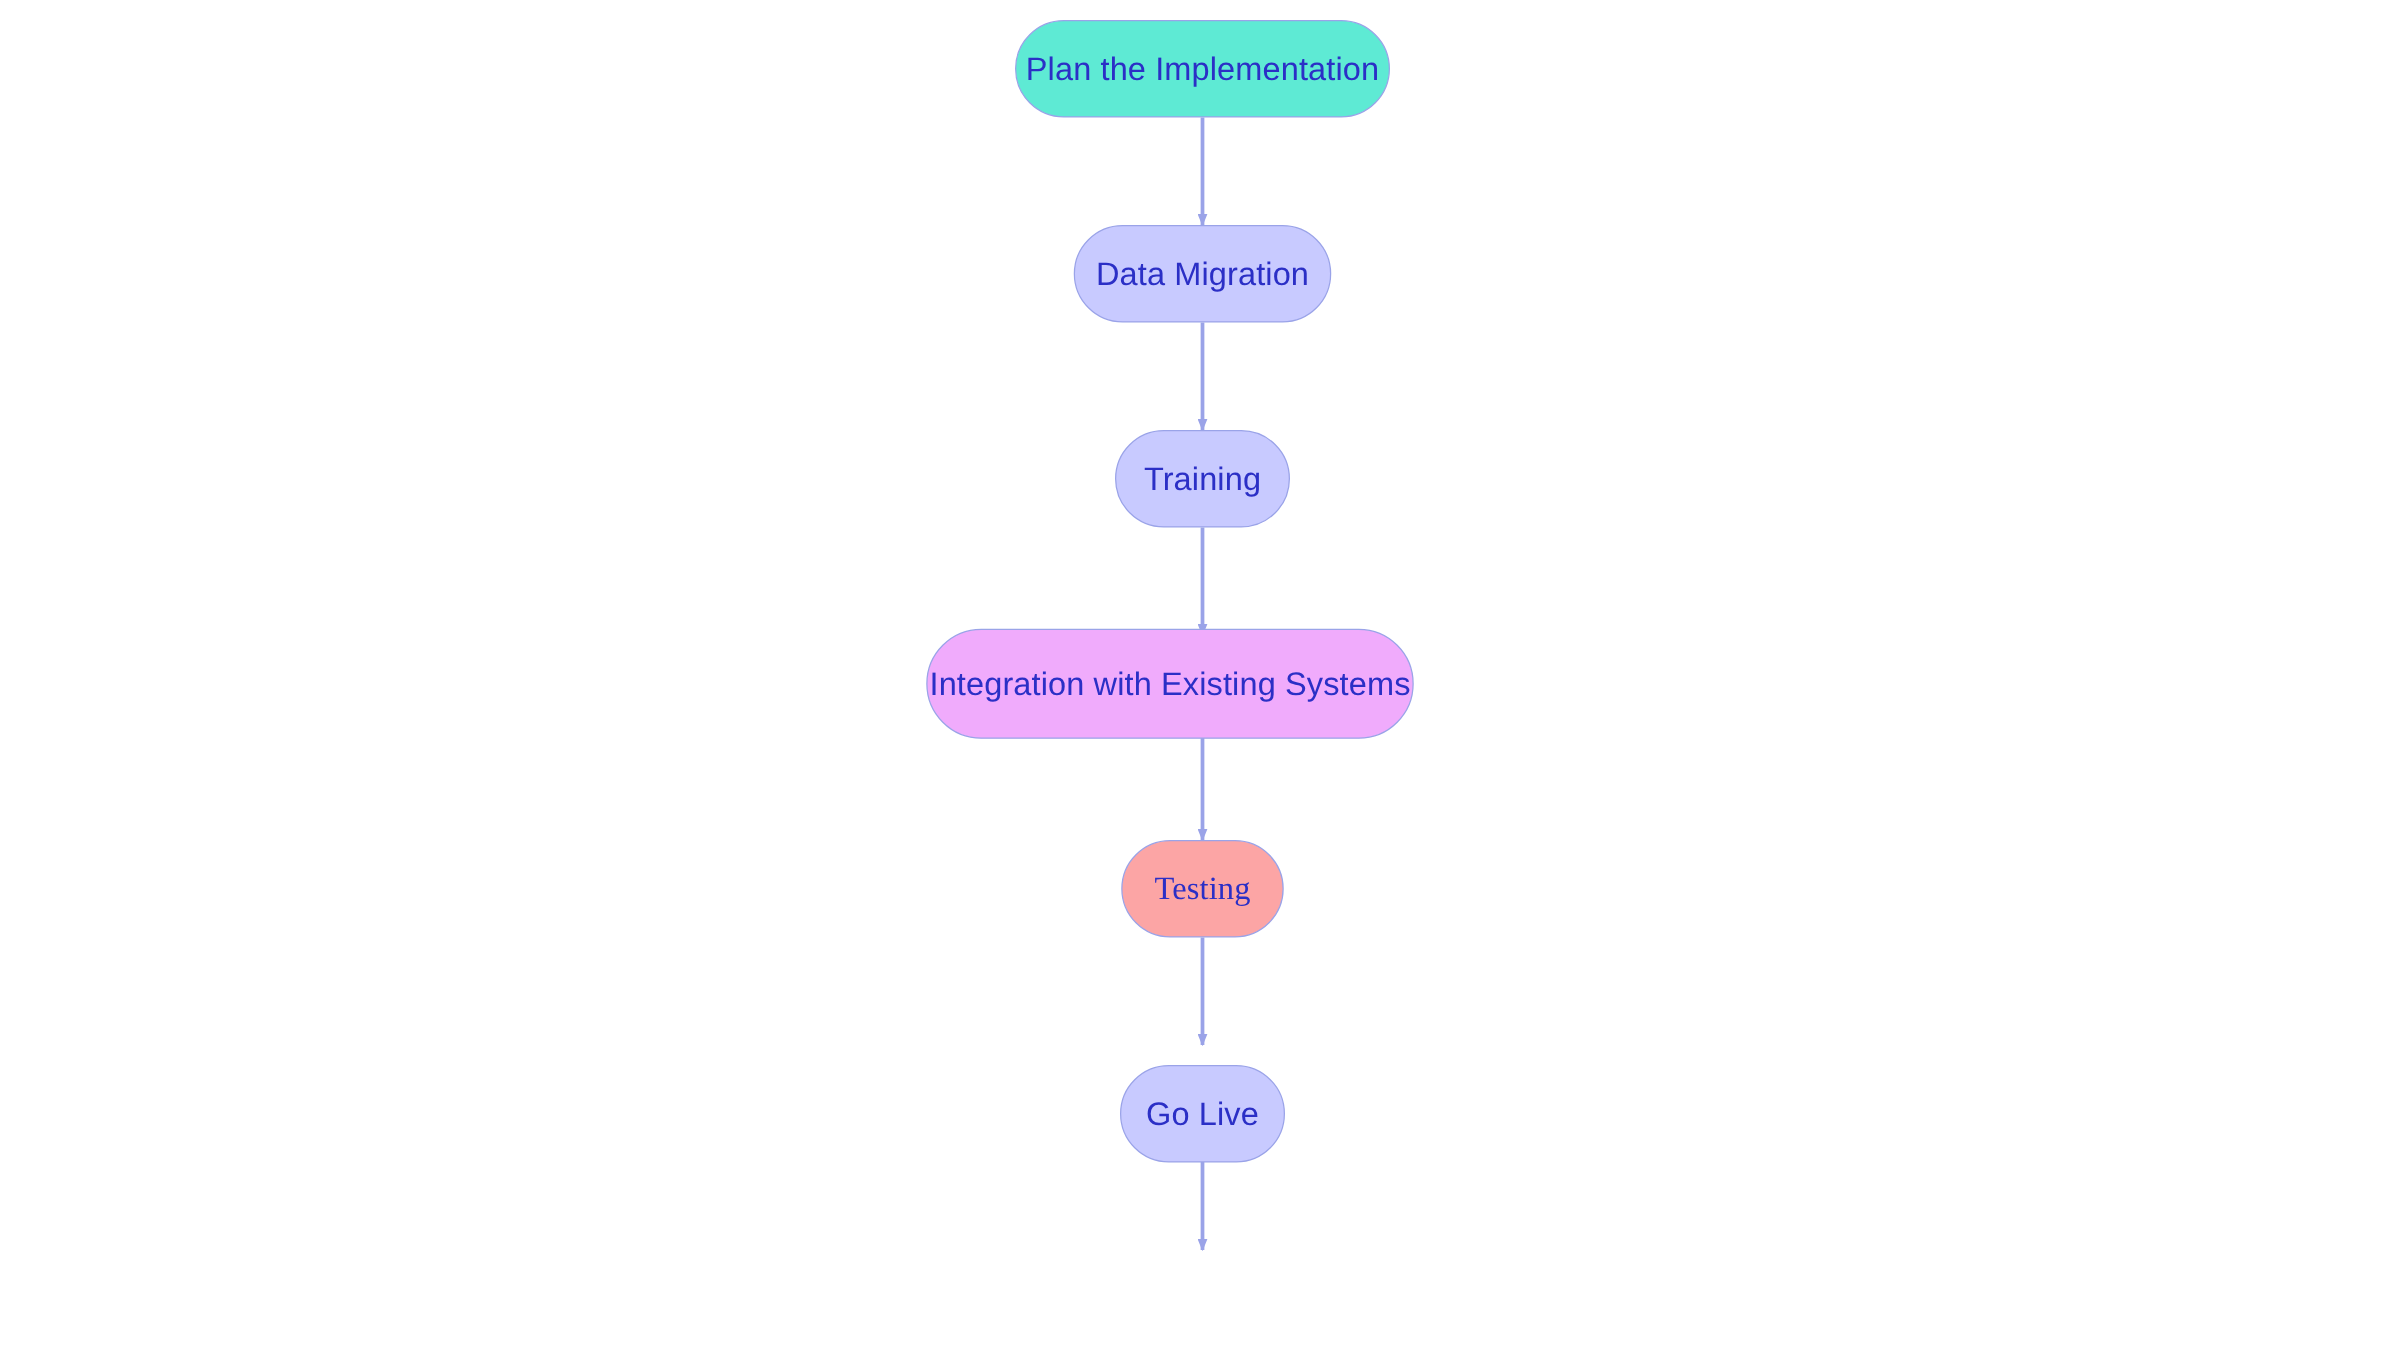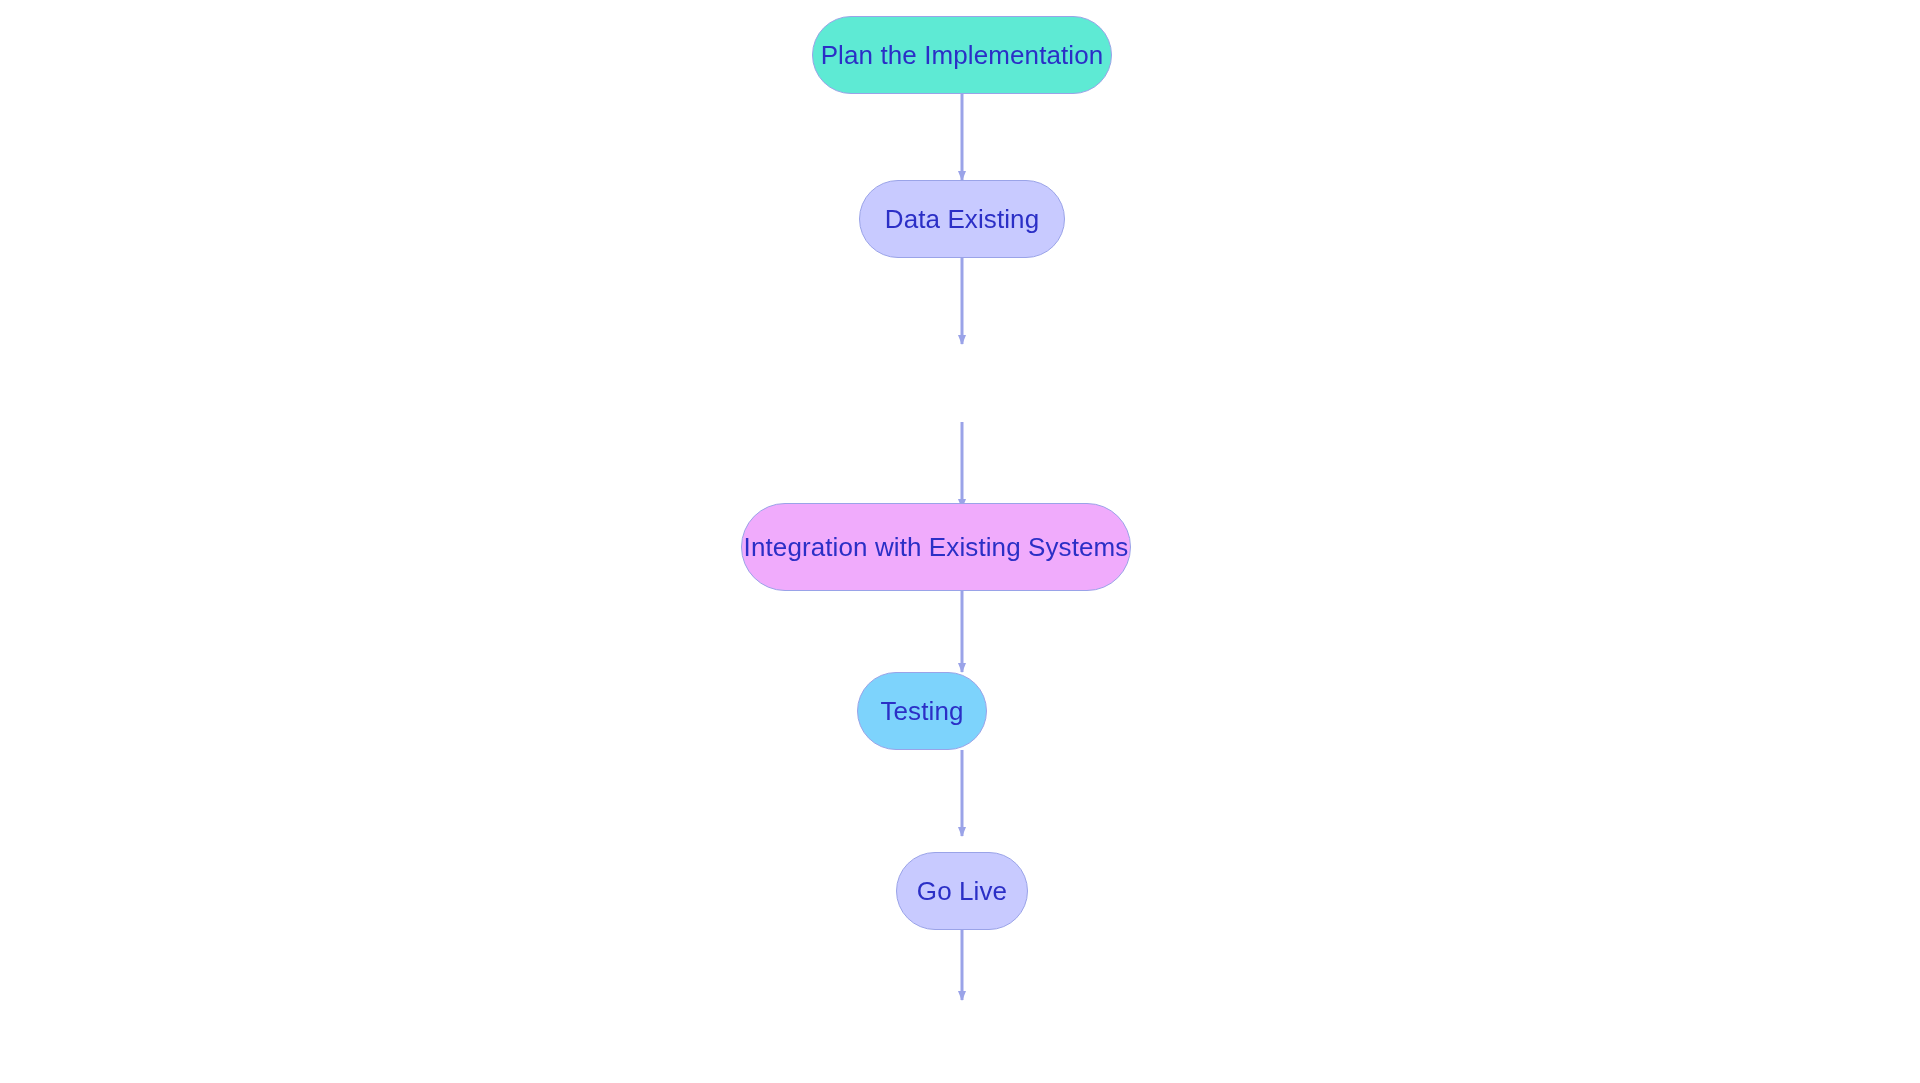--- a/index.html
+++ b/index.html
@@ -76,29 +76,32 @@
         <line x1="962" y1="750" x2="962" y2="836" stroke="#9aa3e8" stroke-width="3" marker-end="url(#arrowhead)"></line>
         <line x1="962" y1="914" x2="962" y2="1000" stroke="#9aa3e8" stroke-width="3" marker-end="url(#arrowhead)"></line>
       </g>
   </svg>
 
   <div class="node" style="left: 962px; top: 55px; width: 300px; height: 78px; background: #5eead4; border-color: rgb(154, 163, 232); color: rgb(43, 47, 198);">
     <span class="node-label">Plan the Implementation</span>
   </div>
 
   <div class="node" style="left: 962px; top: 219px; width: 206px; height: 78px; background: rgb(200, 202, 255); border-color: rgb(154, 163, 232); color: rgb(43, 47, 198);">
-    <span class="node-label">Data Existing</span>
+    <span class="node-label">Data Migration</span>
   </div>
 
+  <div class="node" style="left: 962px; top: 383px; width: 140px; height: 78px; background: rgb(200, 202, 255); border-color: rgb(154, 163, 232); color: rgb(43, 47, 198);">
+    <span class="node-label">Training</span>
+  </div>
 
   <div class="node" style="left: 936px; top: 547px; width: 390px; height: 88px; background: #f0abfc; border-color: rgb(154, 163, 232); color: rgb(43, 47, 198);">
     <span class="node-label">Integration with Existing Systems</span>
   </div>
 
-  <div class="node" style="left: 922px; top: 711px; width: 130px; height: 78px; background: #7dd3fc; border-color: rgb(154, 163, 232); color: rgb(43, 47, 198);">
+  <div class="node" style="left: 962px; top: 711px; width: 130px; height: 78px; background: #fca5a5; border-color: rgb(154, 163, 232); color: rgb(43, 47, 198); font-family: Liberation Serif, serif;">
     <span class="node-label">Testing</span>
   </div>
 
   <div class="node" style="left: 962px; top: 875px; width: 132px; height: 78px; background: rgb(200, 202, 255); border-color: rgb(154, 163, 232); color: rgb(43, 47, 198); margin-top: 16px;">
     <span class="node-label">Go Live</span>
   </div>
 
 
 </div>
 

